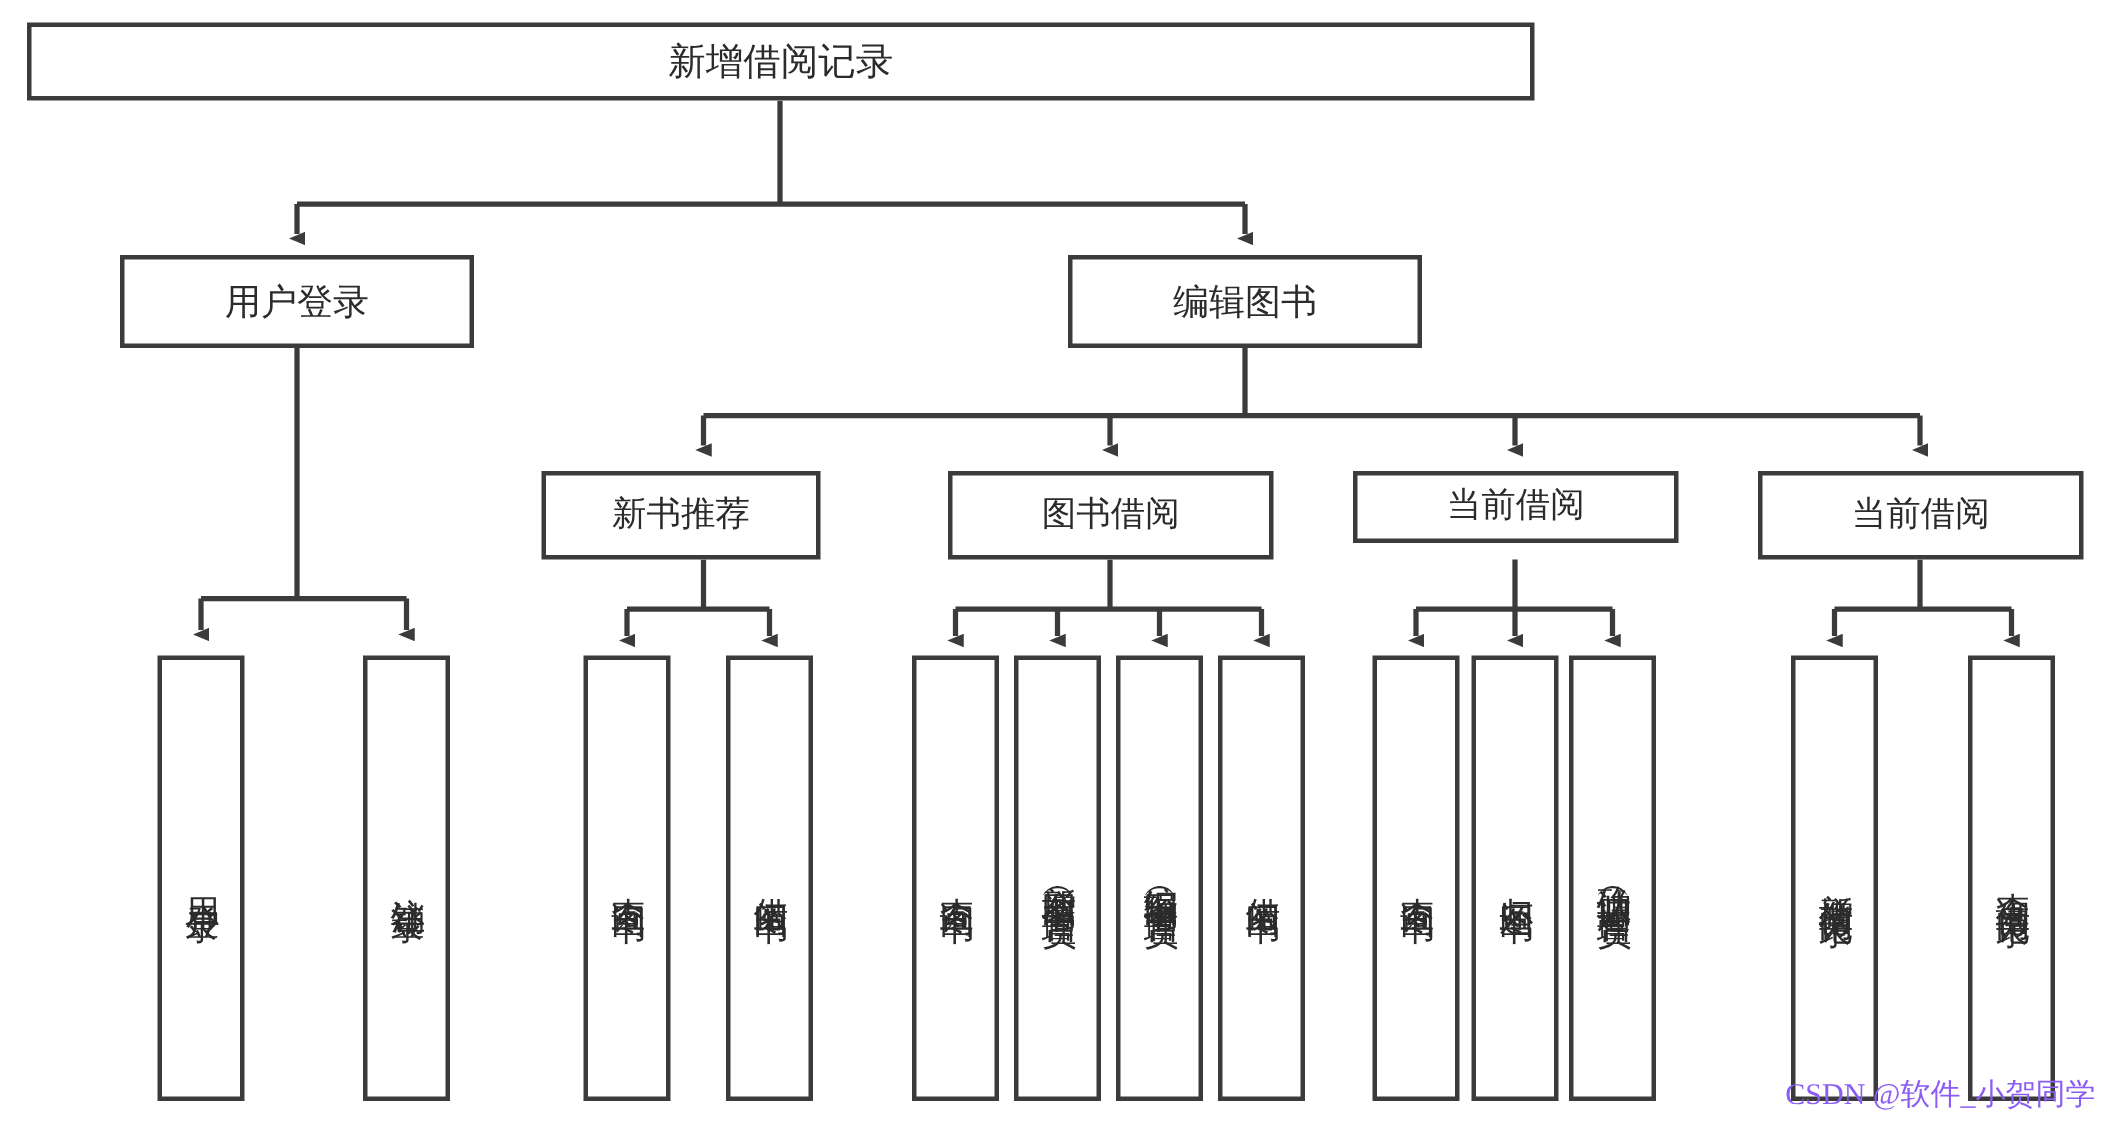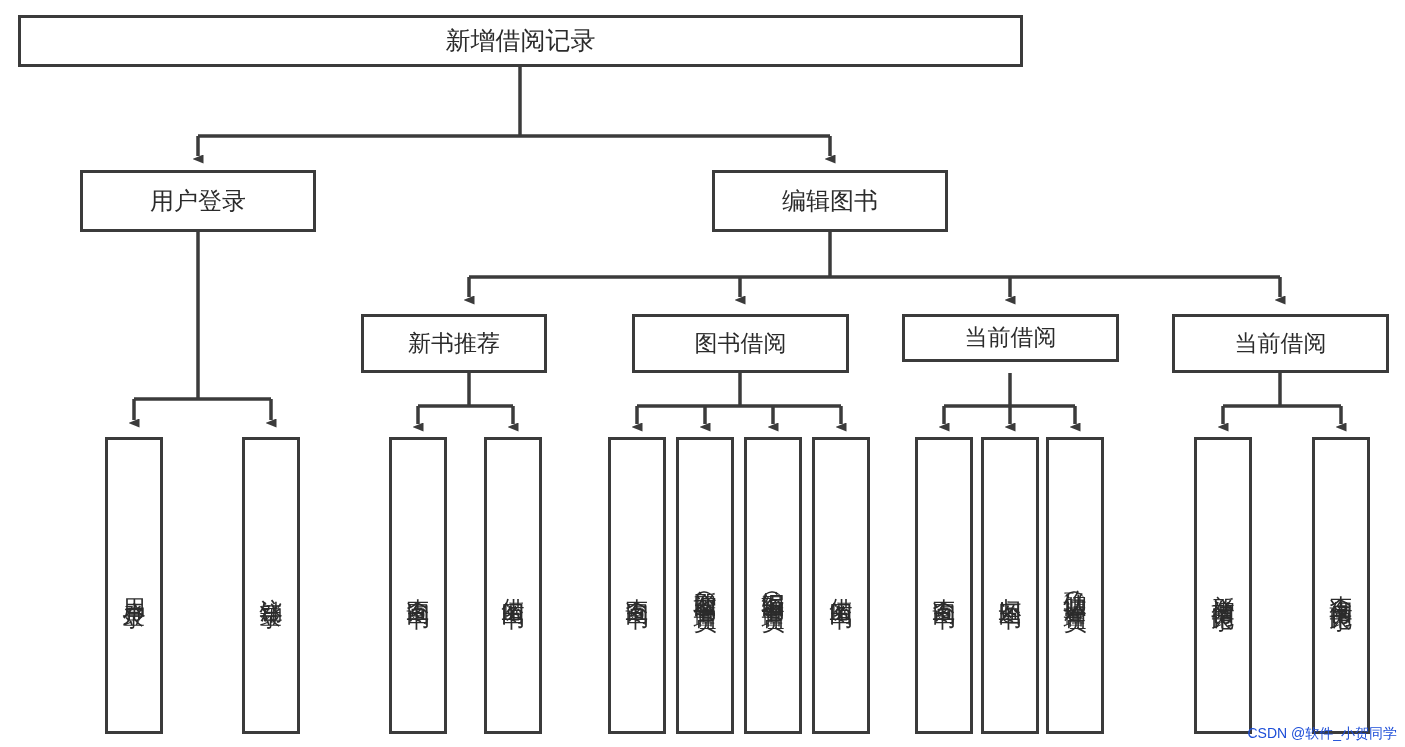--- a/index.html
+++ b/index.html
@@ -60,24 +60,24 @@
     top: 0;
     width: 1405px;
     height: 747px;
     pointer-events: none;
   }
   
   #watermark {
     position: absolute;
     right: 8px;
     bottom: 4px;
-    font-size: 14px;
-    color: #1d4ed8;
+    font-size: 20px;
+    color: #8b5cf6;
     white-space: nowrap;
-    font-family: Liberation Sans, sans-serif;
+    font-family: Liberation Serif, serif;
   }
 </style>
 </head>
 <body>
 
 <div id="canvas">
 
   <svg id="wires" viewBox="0 0 1405 747" width="1405" height="747" xmlns="http://www.w3.org/2000/svg">
     <defs>
       <marker id="arrow" markerWidth="9" markerHeight="11" refX="1.5" refY="5.5" orient="auto" markerUnits="userSpaceOnUse">

